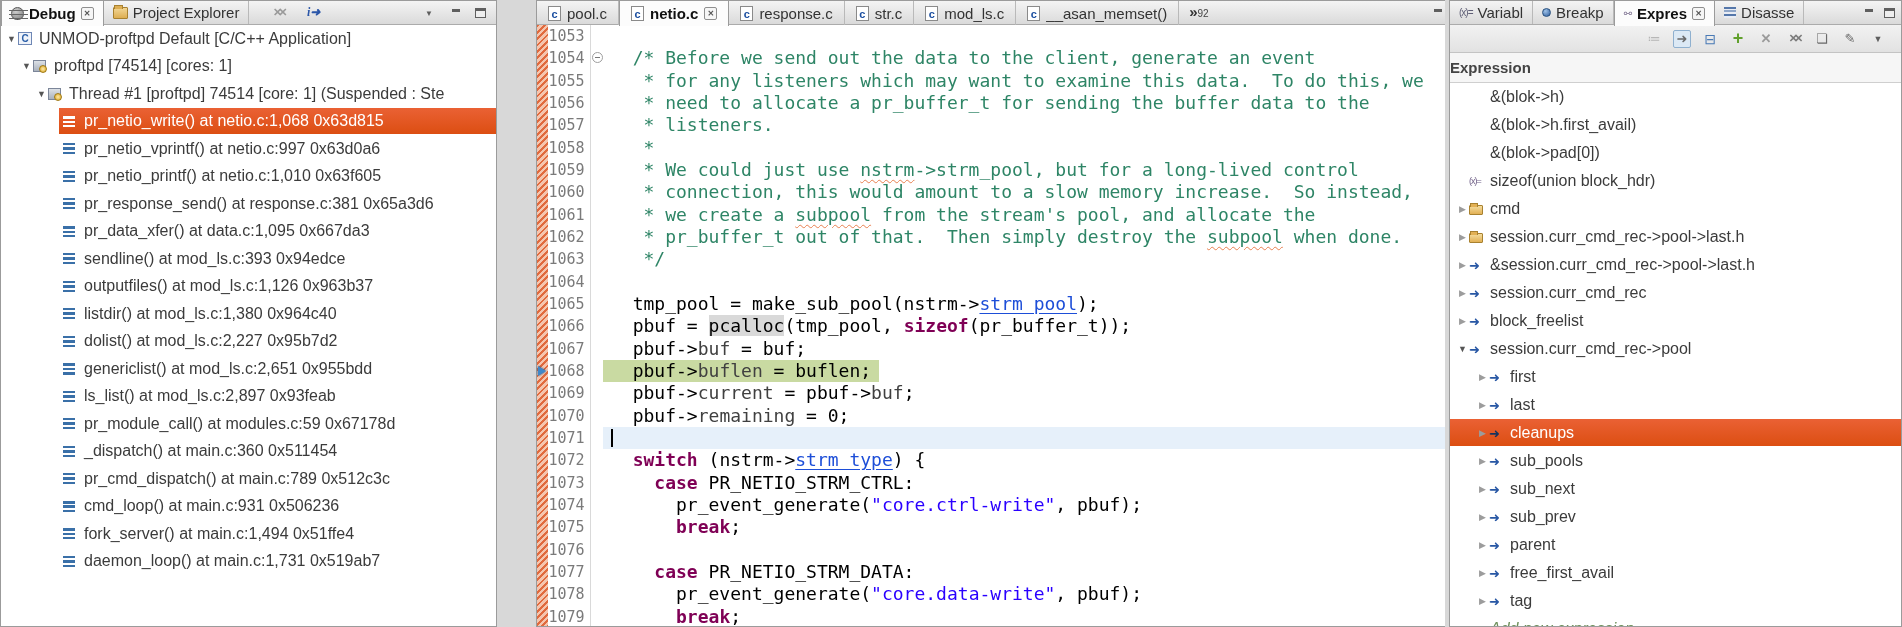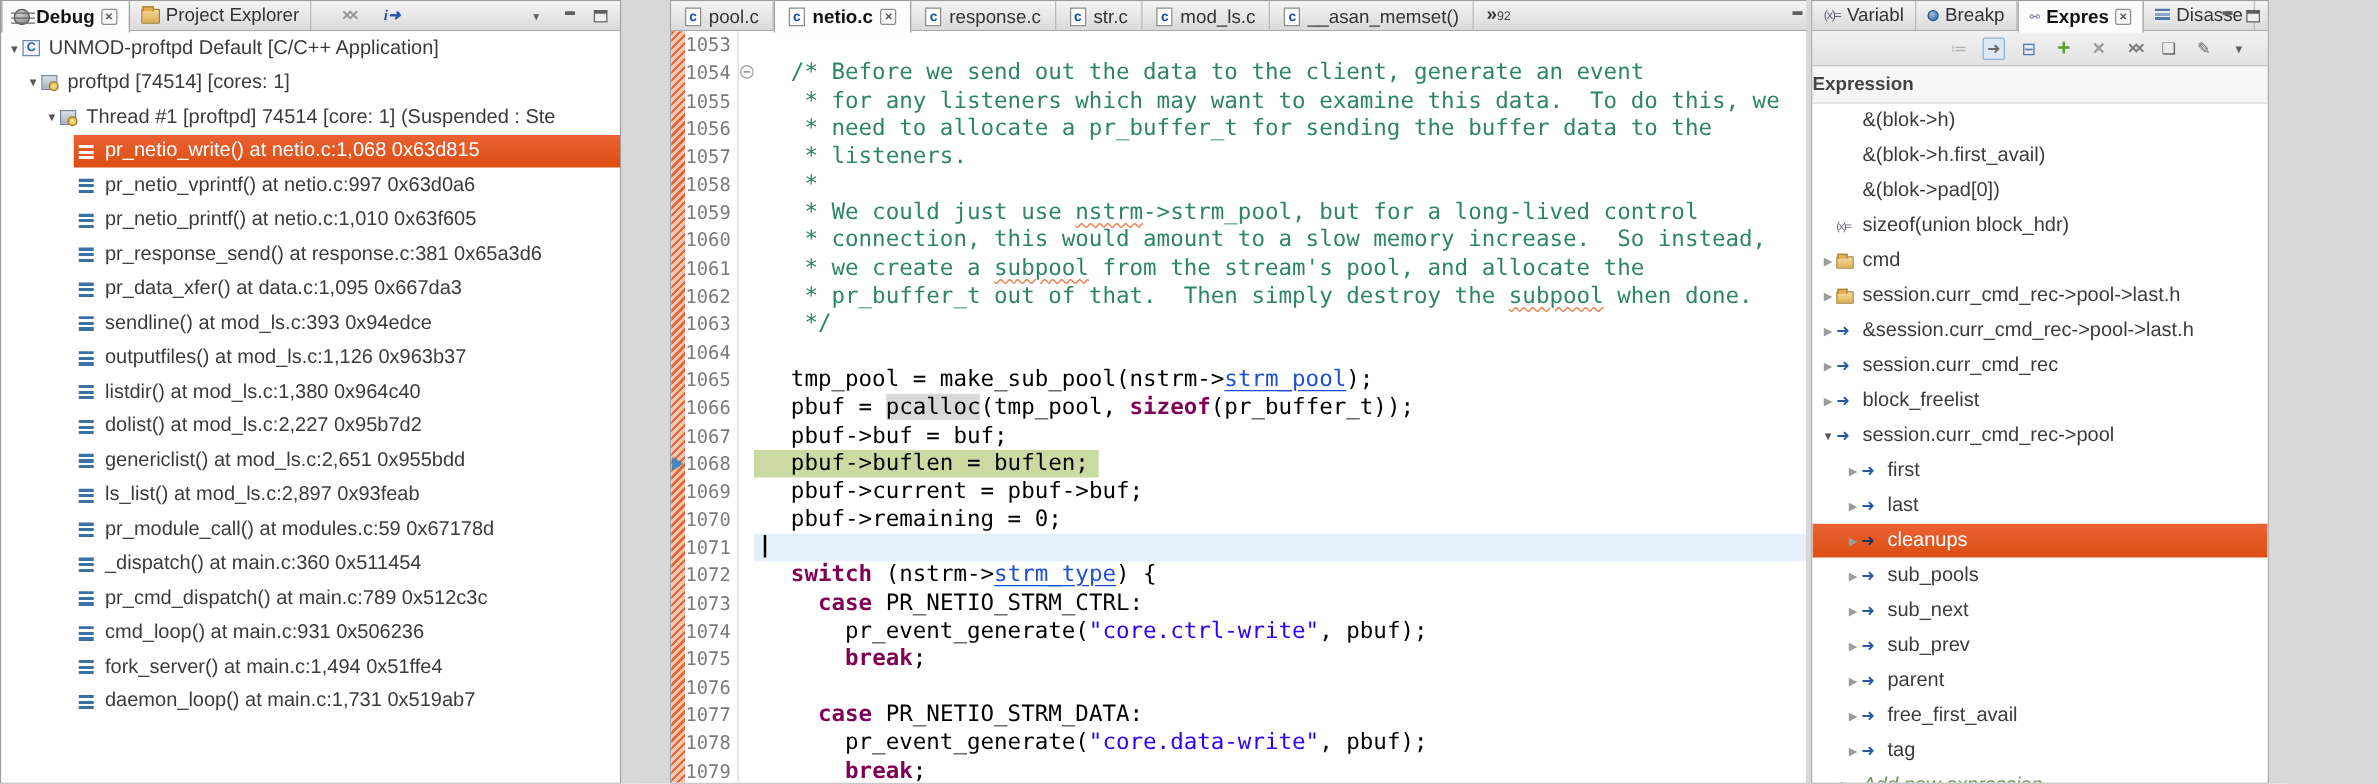--- a/index.html
+++ b/index.html
@@ -4,21 +4,21 @@
 <style>
   * { margin:0; padding:0; box-sizing:border-box; }
   body { font-family:"Liberation Sans", sans-serif; }
   .app { position:relative; width:1902px; height:627px; background:#D8D8D8; overflow:hidden;
          font-family:"Liberation Sans", sans-serif; color:#2E2E2E; }
 
   
   .panel { position:absolute; top:0; height:627px; background:#FFF; border:1px solid #9B9B9B; }
   .panel-left  { left:0;      width:497px; }
   .panel-edit  { left:536px;  width:935px; }
-  .panel-right { left:1449px; width:366px; }
+  .panel-right { left:1449px; width:453px; }
   .sash { position:absolute; top:0; height:627px; background:#D8D8D8; }
   .sash1 { left:497px; width:13px; }
   .sash2 { left:1445px; width:4px; }
 
   
   .phdr { position:relative; height:24px; background:linear-gradient(#F4F4F4,#DADADA);
           border-bottom:1px solid #ABABAB; display:flex; align-items:stretch; }
   .tab { position:relative; display:flex; align-items:center; gap:5px; padding:0 9px;
          font-size:15px; color:#333; border-right:1px solid #B9B9B9; cursor:default; }
   .tab.active { background:#FCFCFC; border-right:1px solid #9B9B9B; border-left:1px solid #9B9B9B;
@@ -88,21 +88,21 @@
   .gln, .cln { height:22.33px; line-height:22.33px; }
   .gln { padding-right:5px; }
   .cln { white-space:pre; position:relative; }
   .cln .inner { display:inline-block; padding:0 8px; height:22.33px; }
   .cln.dbgline .inner { background:#C9DAA2; }
   .cln.cursorline { background:#E6F0FA; }
   .caret { display:inline-block; width:2px; height:18px; background:#000; vertical-align:-3px; margin-left:8px; }
   .c  { color:#2E8566; }
   .cw { color:#2E8566; text-decoration:underline; text-decoration-style:wavy; text-decoration-color:#E8804F; text-decoration-thickness:1px; text-underline-offset:3px; }
   .k  { color:#7F0055; font-weight:bold; }
-  .f  { color:#000000;margin-top:30px; }
+  .f  { color:#404040;margin-top:30px; }
   .fu { color:#1d4ed8; text-decoration:underline; text-underline-offset:3px; }
   .s  { color:#2A00FF; }
   .oc { background:#D9D9D9; }
   .foldmark { position:absolute; left:1px; width:11px; height:11px; border:1px solid #9E9E9E; border-radius:50%; background:#FFF; }
   .foldmark::after { content:""; position:absolute; left:2px; top:4px; width:5px; height:1px; background:#777; }
   .ip-arrow { position:absolute; left:1px; width:0; height:0; border-left:8px solid #3F87C9; border-top:5px solid transparent; border-bottom:5px solid transparent; filter:drop-shadow(0 0 1px #1C4E7E); z-index:2; }
   .overview { position:absolute; right:0; top:0; bottom:0; width:25px; background:#F2F1F0; border-left:1px solid #C5C5C5; }
   .ovsq { position:absolute; left:4px; width:9px; height:7px; background:#DCDCDC; border:1px solid #9C9C9C; }
   .ovsq.green { background:#D9E8C4; border-color:#7FA050; }
 

